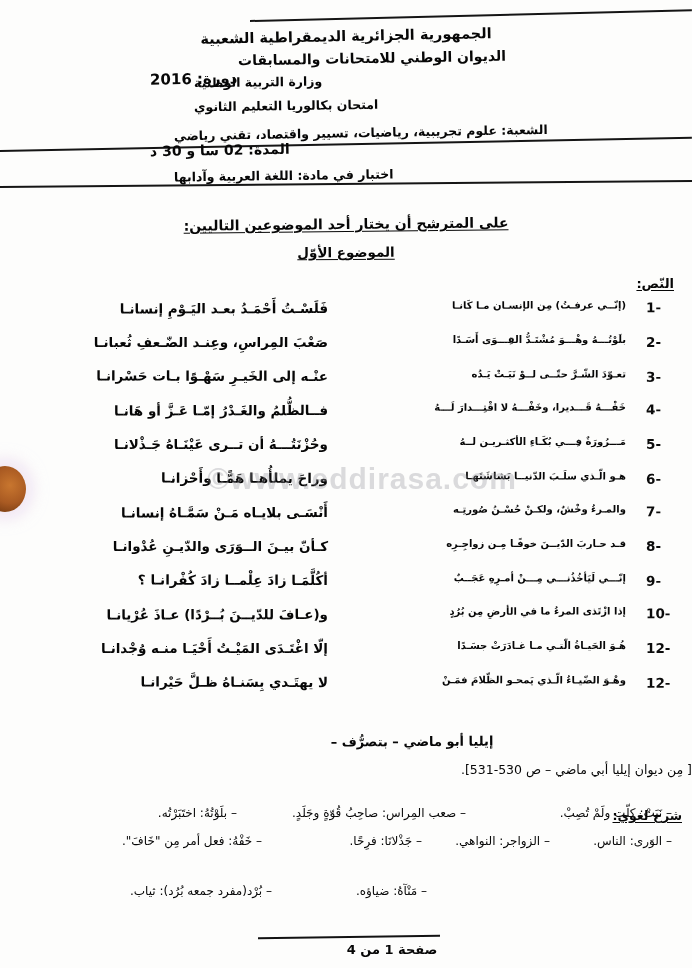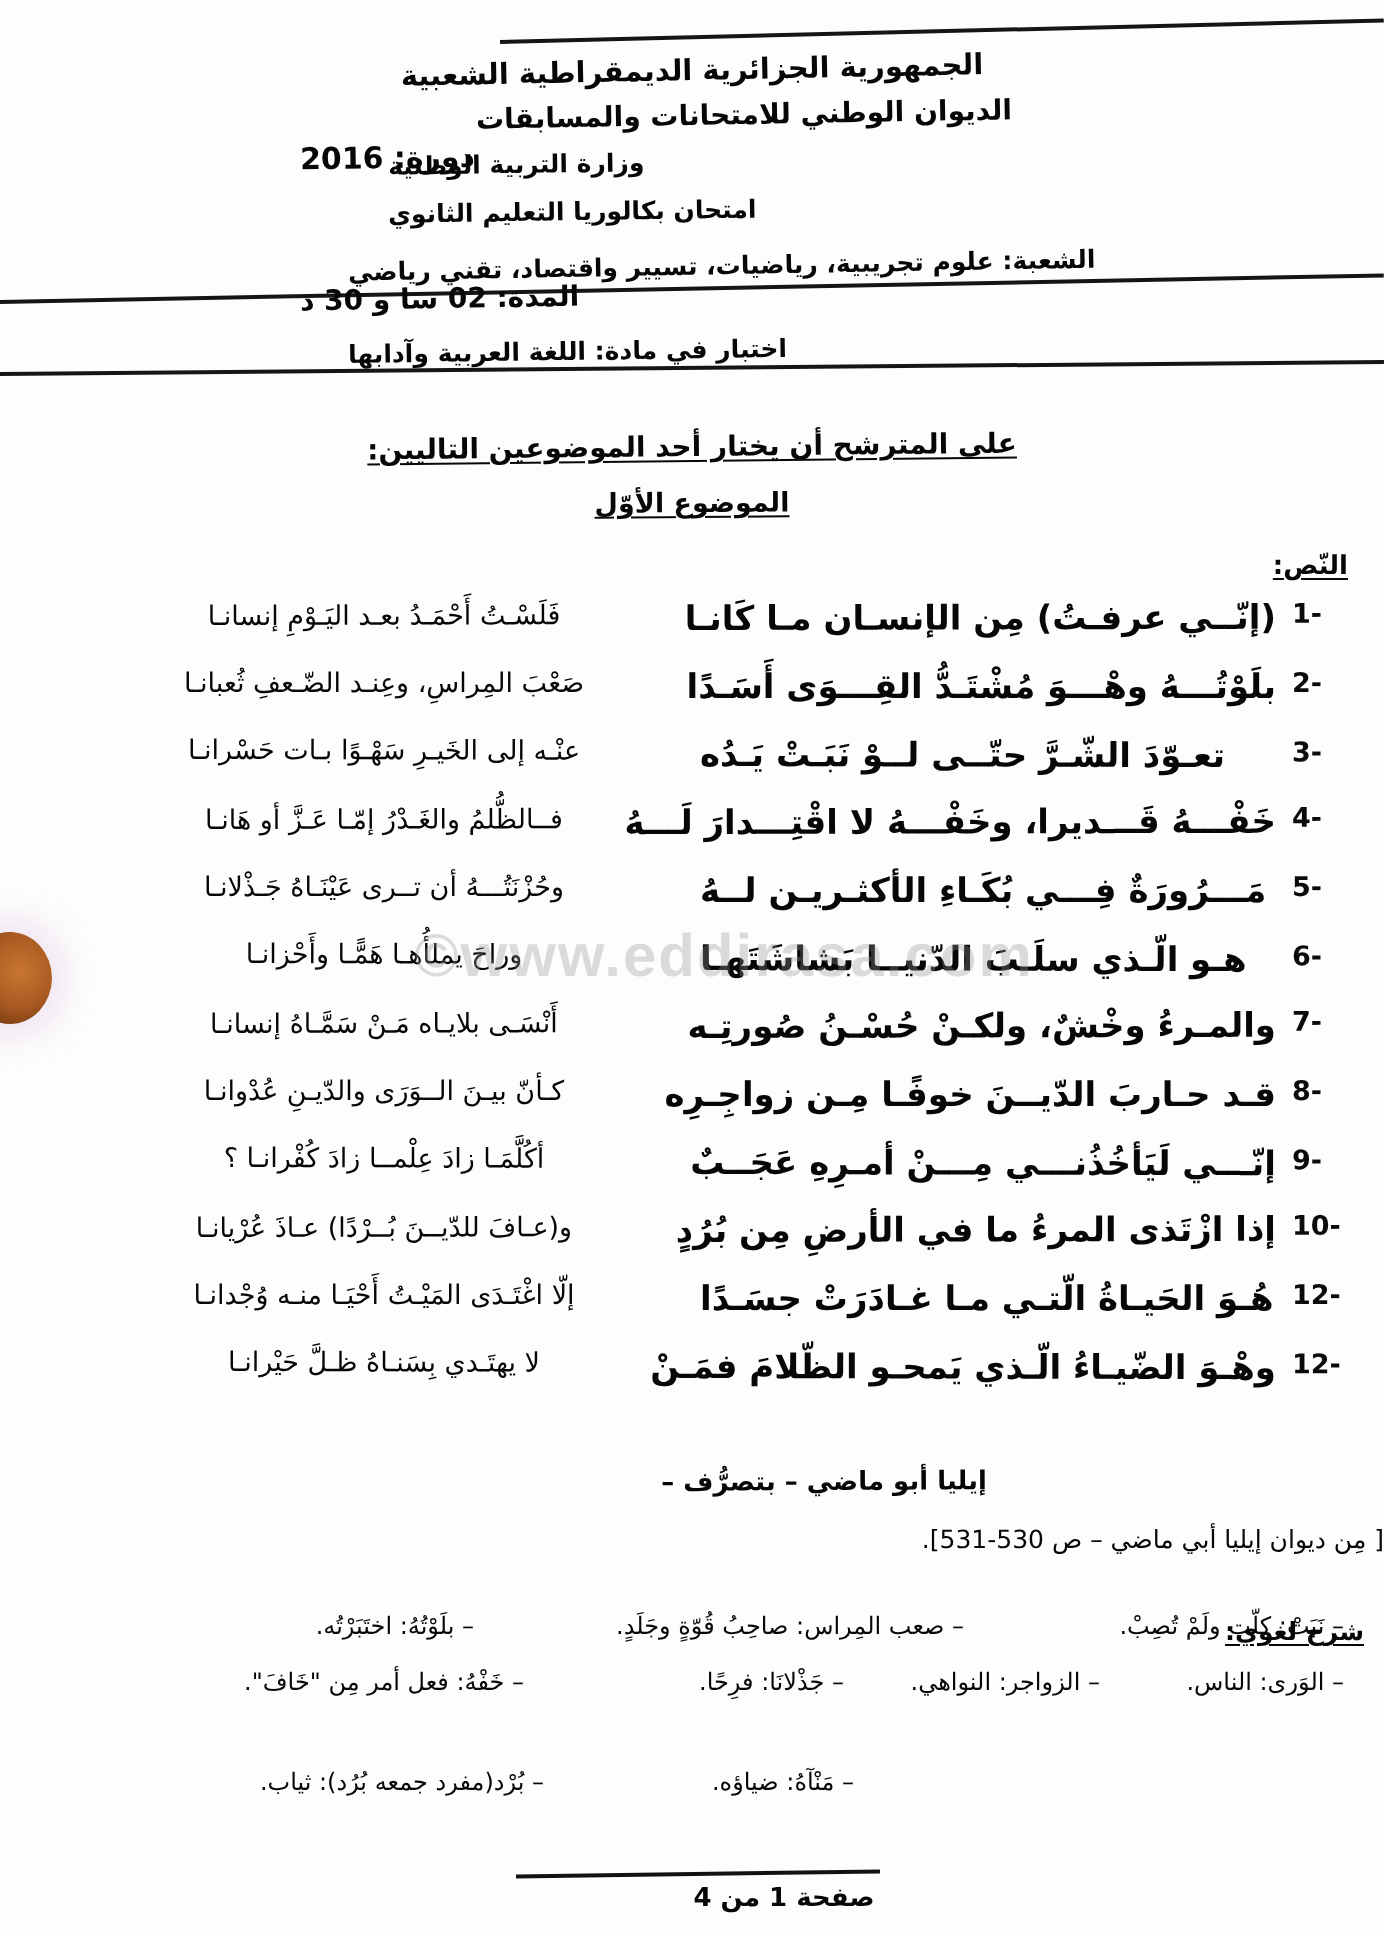--- a/index.html
+++ b/index.html
@@ -103,29 +103,29 @@
     width: 692px;
     height: 34px;
   }
   .v-num {
     position: absolute; right: 12px; top: 0;
     width: 34px; text-align: left;
     font-size: 13.5px; font-weight: bold;
     direction: ltr;
   }
   .v-first {
-    position: absolute; right: 54px; top: 0;
-    width: 288px; text-align: left;
-    font-size: 17px; font-weight: bold;
+    position: absolute; right: 66px; top: 0;
+    width: 288px; text-align: right;
+    font-size: 10px; font-weight: bold;
     letter-spacing: 0.2px;
   }
   .v-second {
-    position: absolute; right: 344px; top: 0;
-    width: 312px; text-align: center;
-    font-size: 13.5px; font-weight: normal;
+    position: absolute; right: 364px; top: 0;
+    width: 312px; 
+    font-size: 13.5px; font-weight: bold;
     letter-spacing: 0.2px;
   }
 
   
   #author {
     position: absolute; top: 734px; right: 0; width: 560px;
     text-align: center; font-size: 13px; font-weight: bold;
     transform: rotate(-0.3deg);
   }
   #source {
@@ -275,21 +275,21 @@
     </div>
 
   <div class="ar" id="author">إيليا أبو ماضي – بتصرُّف –</div>
 
   <div class="ar" id="source">[ مِن ديوان إيليا أبي ماضي  – ص 530-531].</div>
 
   <div id="glossary">
     <div class="ar bold ul gl-label" style="top:2px;">شرح لغوي:</div>
   <div class="gl-row" style="top: 0px;">
         <div class="ar gl-item" style="right: 455px;">– بلَوْتُهُ: اختَبَرْتُه.</div>
-        <div class="ar gl-item" style="right: 210px; margin-left: 25px;">– صعب المِراس: صاحِبُ قُوّةٍ وجَلَدٍ.</div>
+        <div class="ar gl-item" style="right: 226px; margin-left: 25px;">– صعب المِراس: صاحِبُ قُوّةٍ وجَلَدٍ.</div>
         <div class="ar gl-item" style="right: 20px;">– نَبَتْ: كلّت ولَمْ تُصِبْ.</div>
       </div>
       <div class="gl-row" style="top: 28px;">
         <div class="ar gl-item" style="right: 430px;">– خَفْهُ: فعل أمر مِن "خَافَ".</div>
         <div class="ar gl-item" style="right: 270px;">– جَذْلانَا: فرِحًا.</div>
         <div class="ar gl-item" style="right: 142px;">– الزواجر: النواهي.</div>
         <div class="ar gl-item" style="right: 20px;">– الوَرى: الناس.</div>
       </div>
       <div class="gl-row" style="top: 56px; margin-top: 22px;">
         <div class="ar gl-item" style="right: 420px;">– بُرْد(مفرد جمعه بُرُد): ثياب.</div>

